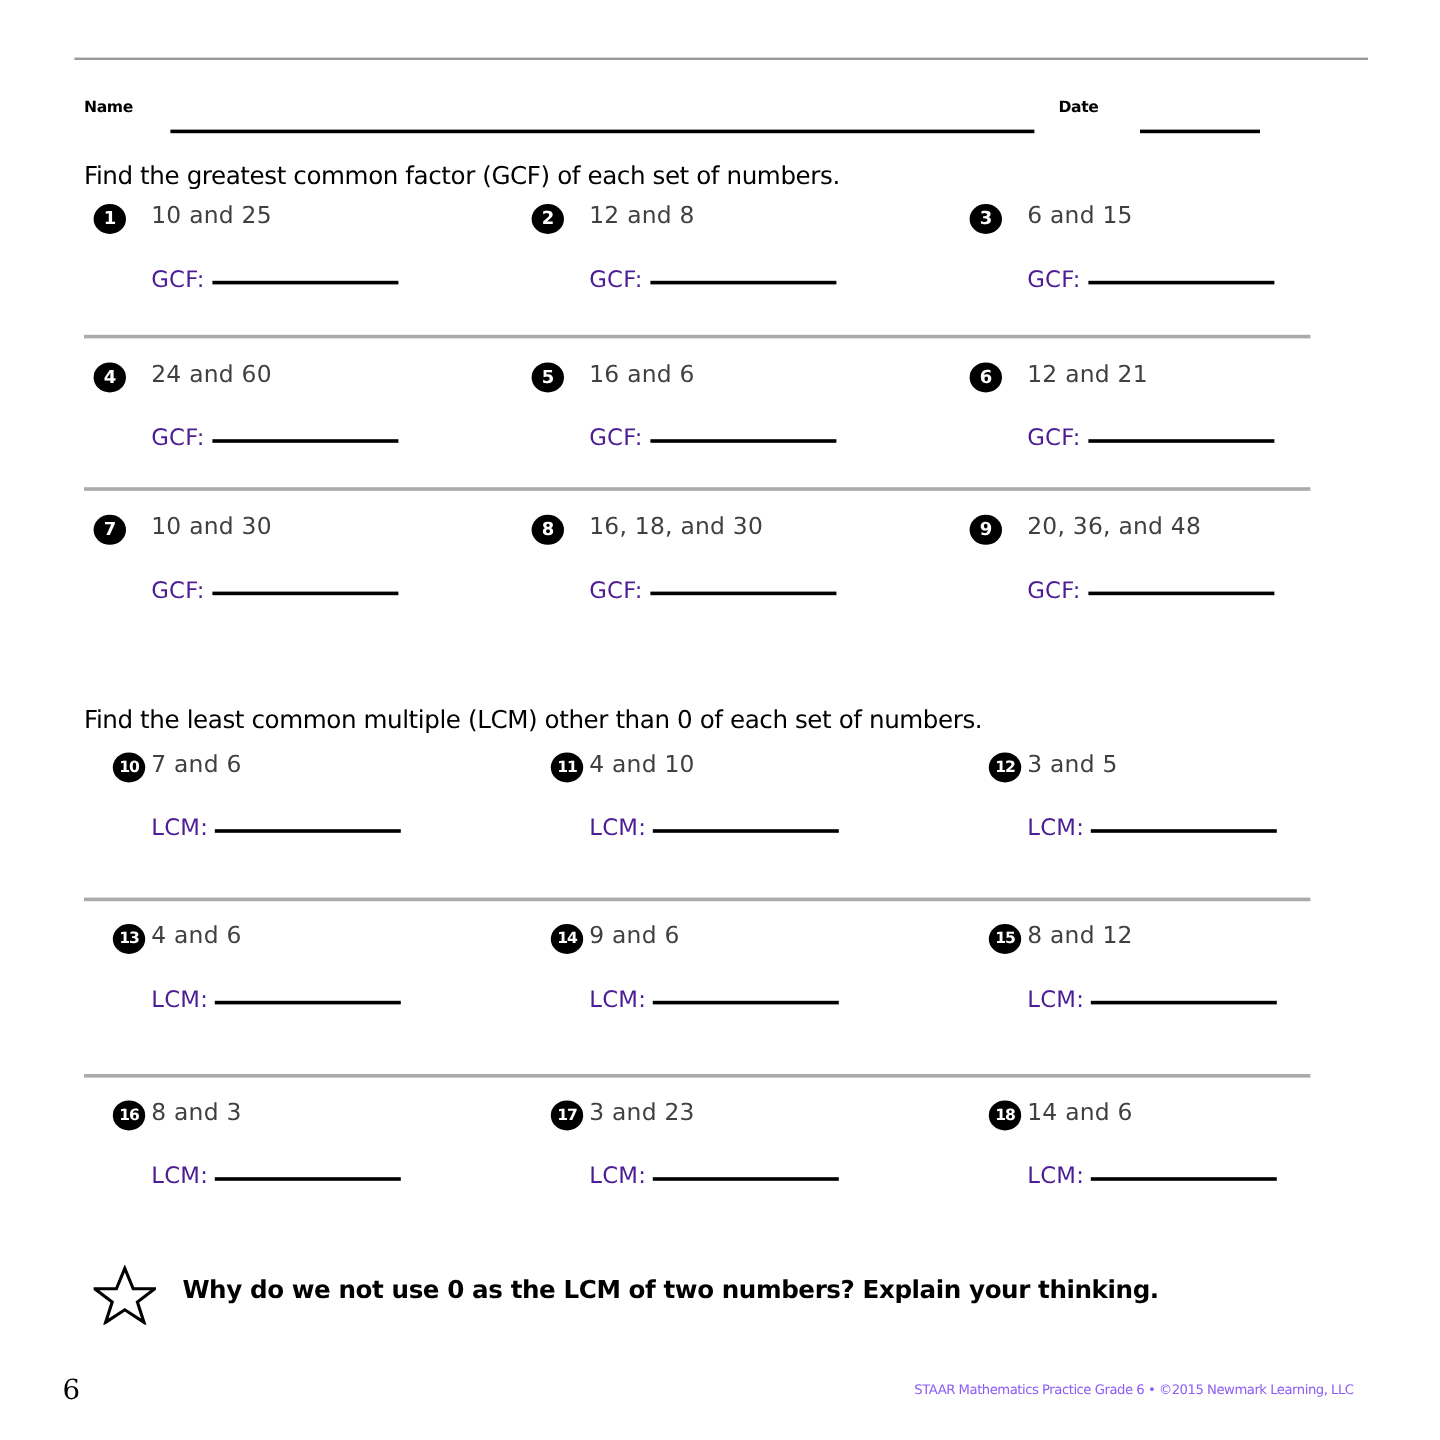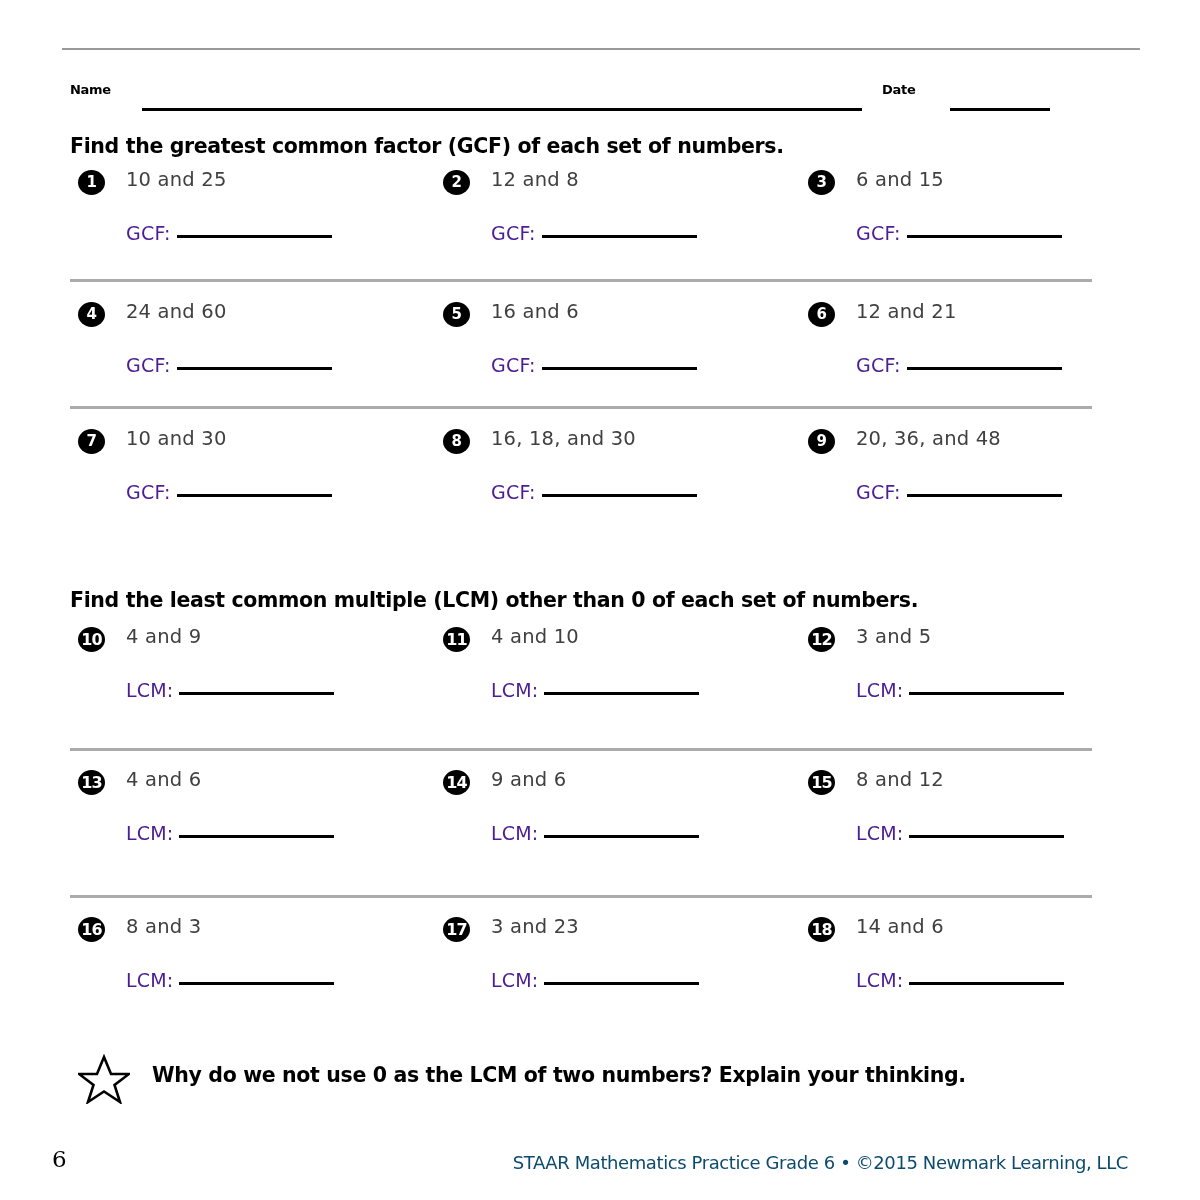--- a/index.html
+++ b/index.html
@@ -67,21 +67,21 @@
   .name-label { left: 0px; }
   .name-rule  { left: 72px;  width: 720px; top: 26px; }
   .date-label { left: 812px; }
   .date-rule  { left: 880px; width: 100px; top: 26px; }
 
   
   .instruction {
     position: absolute;
     left: 70px;
     font-family: "DejaVu Sans", sans-serif;
-    font-weight: bold;
+    font-weight: normal;
     font-size: 20.5px;
     letter-spacing: -0.35px;
     white-space: nowrap;
   }
   .instr-gcf { top: 134px; }
   .instr-lcm { top: 588px; }
 
   
   .row {
     position: absolute;
@@ -118,22 +118,23 @@
     background: #000000;
     color: #ffffff;
     font-family: "DejaVu Sans", sans-serif;
     font-weight: bold;
     font-size: 15px;
     line-height: 25px;
     text-align: center;
     letter-spacing: -0.5px;
   }
   .badge.two-digit {
-    font-size: 16px;
+    font-size: 13px;
     letter-spacing: -1px;
+    margin-left: 16px;
   }
 
   .prompt {
     position: absolute;
     left: 48px;
     top: 0px;
     font-family: "DejaVu Sans", sans-serif;
     font-size: 19.5px;
     letter-spacing: 0.2px;
     white-space: nowrap;
@@ -188,23 +189,23 @@
     top: 1146px;
     font-family: "DejaVu Serif", serif;
     font-size: 23px;
     color: #000;
   }
   .footer-credit {
     position: absolute;
     right: 72px;
     top: 1152px;
     font-family: "DejaVu Sans", sans-serif;
-    font-size: 18px;
+    font-size: 11px;
     letter-spacing: -0.4px;
-    color: #0c4a6e;
+    color: #8b5cf6;
     white-space: nowrap;
   }
 </style>
 </head>
 <body>
 
 <div class="page">
 
   <div class="header-rule"></div>
 
@@ -269,21 +270,21 @@
         </div>
         <div class="cell c2">
           <div class="badge">9</div>
           <div class="prompt">20, 36, and 48</div>
           <div class="answer"><span class="answer-label">GCF:</span><span class="answer-rule"></span></div>
         </div>
       </div>
       <div class="row" style="top: 625px;">
         <div class="cell c0">
           <div class="badge two-digit">10</div>
-          <div class="prompt">4 and 9</div>
+          <div class="prompt">7 and 6</div>
           <div class="answer"><span class="answer-label">LCM:</span><span class="answer-rule"></span></div>
         </div>
         <div class="cell c1">
           <div class="badge two-digit">11</div>
           <div class="prompt">4 and 10</div>
           <div class="answer"><span class="answer-label">LCM:</span><span class="answer-rule"></span></div>
         </div>
         <div class="cell c2">
           <div class="badge two-digit">12</div>
           <div class="prompt">3 and 5</div>

